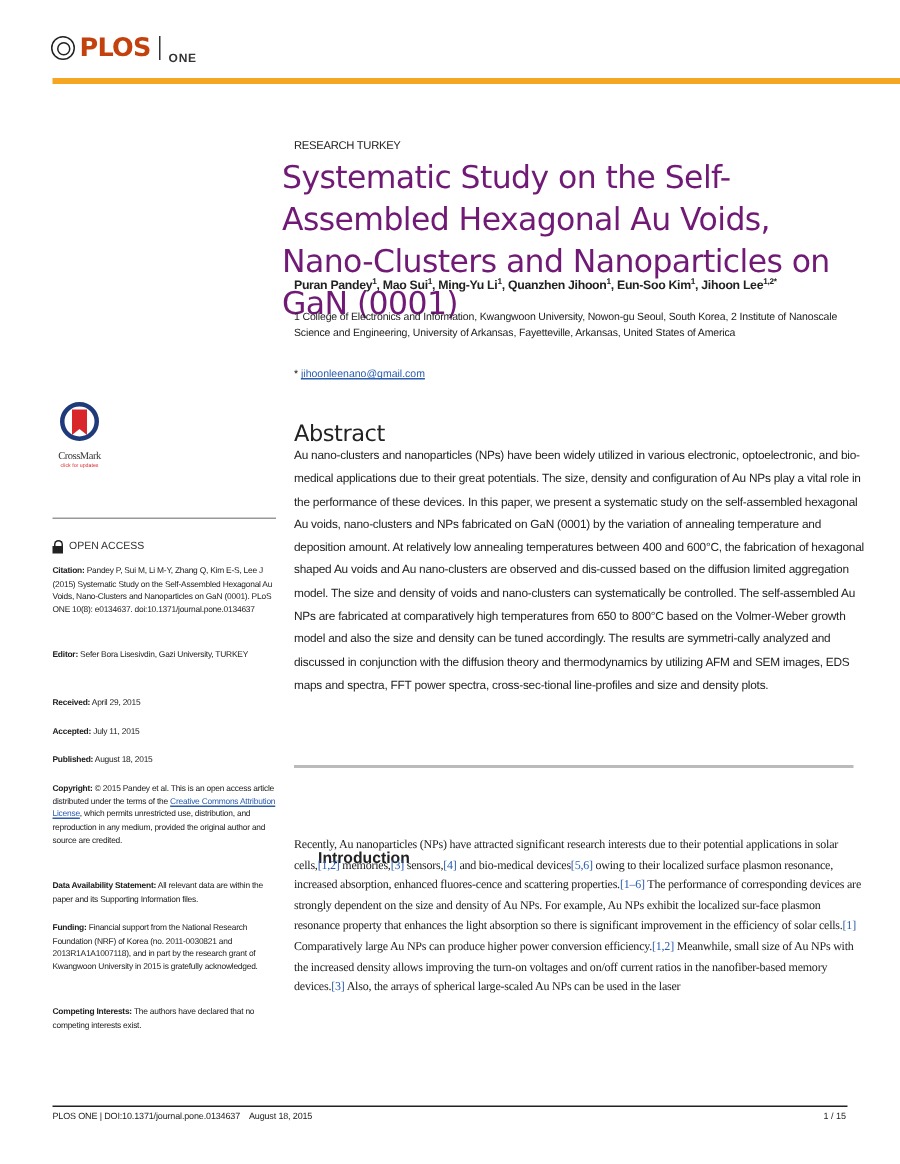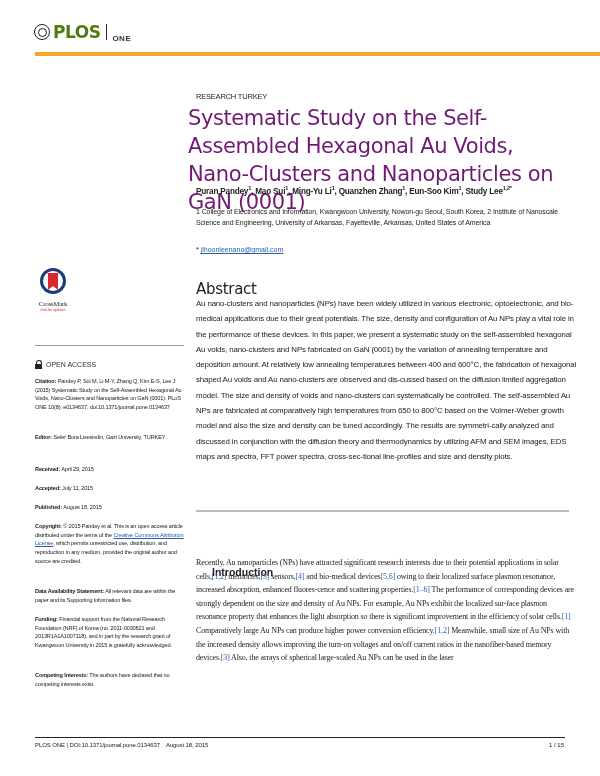--- a/index.html
+++ b/index.html
@@ -5,21 +5,21 @@
   html, body { margin: 0; padding: 0; }
   body {
     width: 600px; height: 776px; background: #ffffff; position: relative; overflow: hidden;
     font-family: "Liberation Sans", sans-serif; color: #1a1a1a;
   }
   .abs { position: absolute; }
   
   .logo { left: 34px; top: 22px; height: 20px; display: flex; align-items: center; }
   .logo-globe { width: 16px; height: 16px; border: 1.5px solid #222; border-radius: 50%; position: relative; margin-right: 3px; box-sizing: border-box; }
   .logo-globe::before { content: ""; position: absolute; left: 3px; top: 3px; width: 7px; height: 7px; border: 1px solid #222; border-radius: 50%; }
-  .logo-plos { font-family: "DejaVu Sans", sans-serif; font-weight: bold; font-size: 17px; letter-spacing: -0.5px; color: #4d7c0f; }
+  .logo-plos { font-family: "DejaVu Sans", sans-serif; font-weight: bold; font-size: 17px; letter-spacing: -0.5px; color: #c2410c; }
   .logo-sep { width: 1px; height: 16px; background: #333; margin: 0 5px 0 6px; }
   .logo-one { font-size: 8px; font-weight: bold; letter-spacing: 0.5px; color: #333; margin-top: 12px; }
   .orange-rule { left: 35px; top: 52px; width: 565px; height: 4px; background: #f5a623; }
 
   .research-article { left: 196px; top: 92px; font-size: 7.5px; letter-spacing: -0.2px; color: #222; }
   .title { left: 188px; top: 104px; width: 380px; font-size: 21px; line-height: 28px; color: #701a75; font-family: "DejaVu Sans", sans-serif; font-weight: normal; letter-spacing: -0.4px; }
   .authors { left: 196px; top: 185px; width: 400px; font-size: 8.2px; font-weight: bold; color: #222; letter-spacing: -0.2px; }
   .authors sup { font-size: 5.5px; }
   .affil { left: 196px; top: 207px; width: 385px; font-size: 7px; line-height: 10.5px; color: #222; letter-spacing: -0.1px; }
   .email { left: 196px; top: 246px; font-size: 7px; color: #222; }
@@ -63,21 +63,21 @@
   <span class="logo-globe"></span>
   <span class="logo-plos">PLOS</span>
   <span class="logo-sep"></span>
   <span class="logo-one">ONE</span>
 </div>
 <div class="abs orange-rule"></div>
 
 <div class="abs research-article">RESEARCH TURKEY</div>
 <h1 class="abs title" style="margin:0">Systematic Study on the Self-Assembled Hexagonal Au Voids, Nano-Clusters and Nanoparticles on GaN (0001)</h1>
 
-<div class="abs authors" id="authors"><span>Puran Pandey</span><sup>1</sup>, <span>Mao Sui</span><sup>1</sup>, <span>Ming-Yu Li</span><sup>1</sup>, <span>Quanzhen Zhang</span><sup>1</sup>, <span>Eun-Soo Kim</span><sup>1</sup>, <span>Study Lee</span><sup>1,2*</sup></div>
+<div class="abs authors" id="authors"><span>Puran Pandey</span><sup>1</sup>, <span>Mao Sui</span><sup>1</sup>, <span>Ming-Yu Li</span><sup>1</sup>, <span>Quanzhen Jihoon</span><sup>1</sup>, <span>Eun-Soo Kim</span><sup>1</sup>, <span>Jihoon Lee</span><sup>1,2*</sup></div>
 <div class="abs affil">1  College of Electronics and Information, Kwangwoon University, Nowon-gu Seoul, South Korea, 2  Institute of Nanoscale Science and Engineering, University of Arkansas, Fayetteville, Arkansas, United States of America</div>
 <div class="abs email">
   <span>* </span><a>jihoonleenano@gmail.com</a>
 </div>
 
 <div class="abs crossmark">
   <div class="cm-circle">
       <div class="cm-ribbon"></div>
     </div>
   <div class="cm-text">CrossMark</div>

